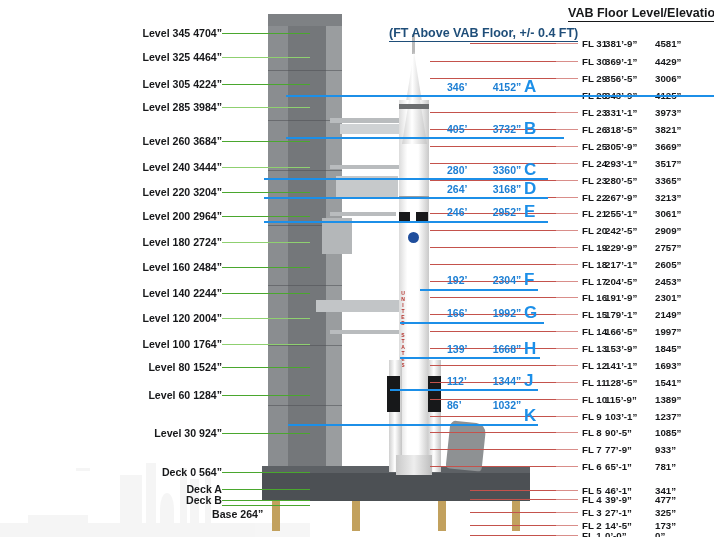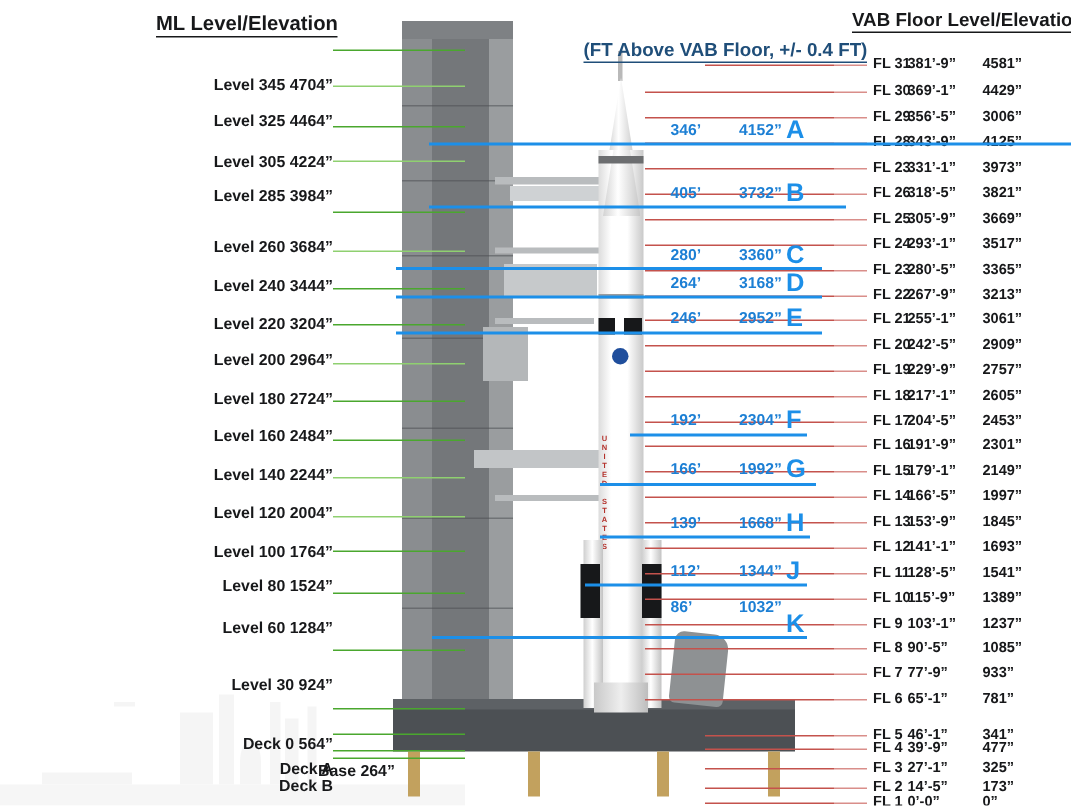--- a/index.html
+++ b/index.html
@@ -17,21 +17,21 @@
   .hdr-pe{left:421px;top:8px;font-size:12.5px;color:#1f4e79;
           border-bottom:1.4px solid #1f4e79;padding-bottom:1px;}
   .hdr-pe2{left:389px;top:26px;font-size:12.5px;color:#1f4e79;
           border-bottom:1.4px solid #1f4e79;padding-bottom:1px;}
   .hdr-vab{left:568px;top:6px;font-size:12.5px;color:#17181a;
           border-bottom:1.5px solid #17181a;padding-bottom:1px;}
 
   
   .ml-row{position:absolute;left:0px;width:310px;height:0;}
   .ml-label{position:absolute;right:88px;transform:translateY(-50%);
-            font-size:10.6px;font-weight:bold;color:#17181a;white-space:nowrap;margin-top:24px;}
+            font-size:10.6px;font-weight:bold;color:#17181a;white-space:nowrap;}
   .ml-line{position:absolute;left:222px;right:0;height:0;
            border-top:1.6px solid #4aa72e;}
   .ml-line.light{border-top-color:#8fd070;}
 
   .base-label{position:absolute;font-size:10.6px;font-weight:bold;
               color:#17181a;white-space:nowrap;left:212px;
               transform:translateY(-50%);}
 
   
   .fl-row{position:absolute;left:556px;right:0;height:0;}
@@ -432,16 +432,15 @@
       <div class="plat-txt" style="top: 349px; left: 447px;"><span class="plat-ft">139’</span><span class="plat-in">1668”</span></div>
       <div class="plat-id" style="top: 349px; left: 524px;">H</div>
       <div class="plat-line" style="top: 389px; left: 390px; width: 148px;"></div>
       <div class="plat-txt" style="top: 381px; left: 447px;"><span class="plat-ft">112’</span><span class="plat-in">1344”</span></div>
       <div class="plat-id" style="top: 381px; left: 524px;">J</div>
       <div class="plat-line" style="top: 424px; left: 288px; width: 250px;"></div>
       <div class="plat-txt" style="top: 405px; left: 447px;"><span class="plat-ft">86’</span><span class="plat-in">1032”</span></div>
       <div class="plat-id" style="top: 416px; left: 524px;">K</div>
     </div>
 
-  <div class="hdr hdr-ml">ML Level/Elevation</div>
   <div class="hdr hdr-pe2">(FT Above VAB Floor, +/- 0.4 FT)</div>
   <div class="hdr hdr-vab">VAB Floor Level/Elevation</div>
 </div>
 
 </body></html>

